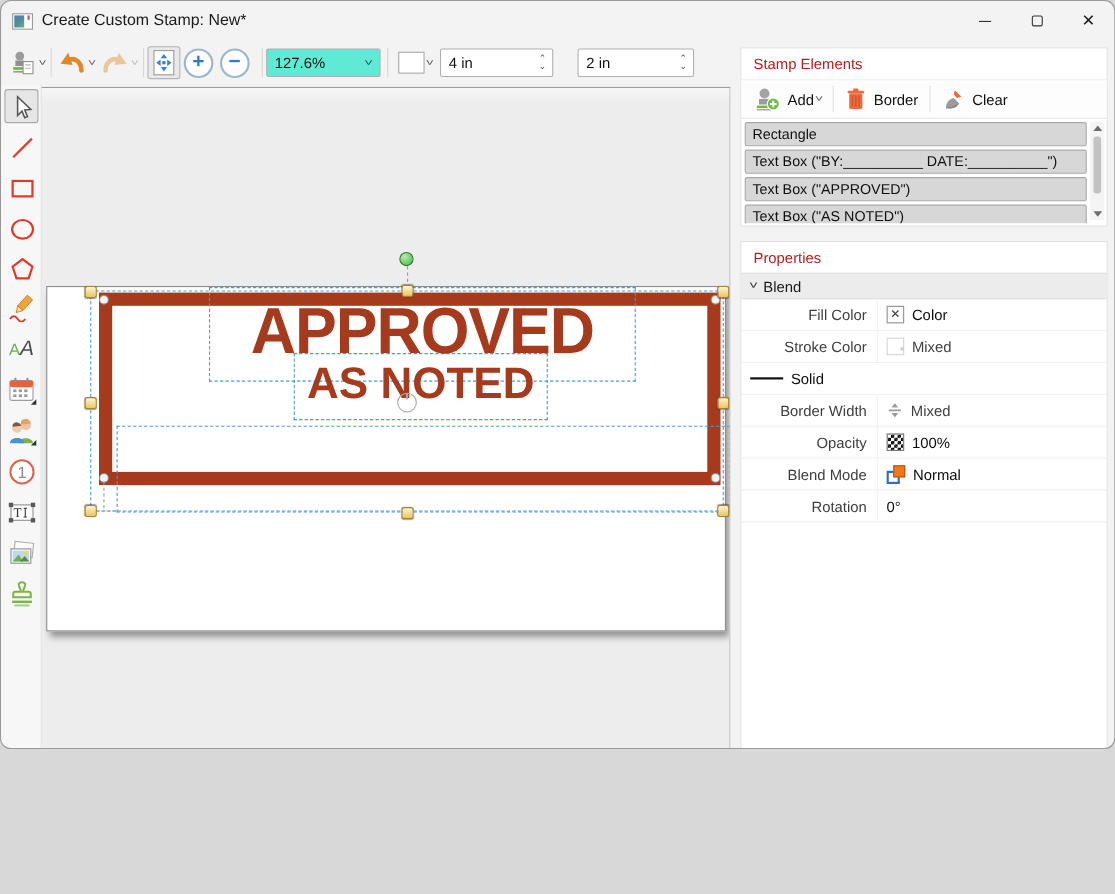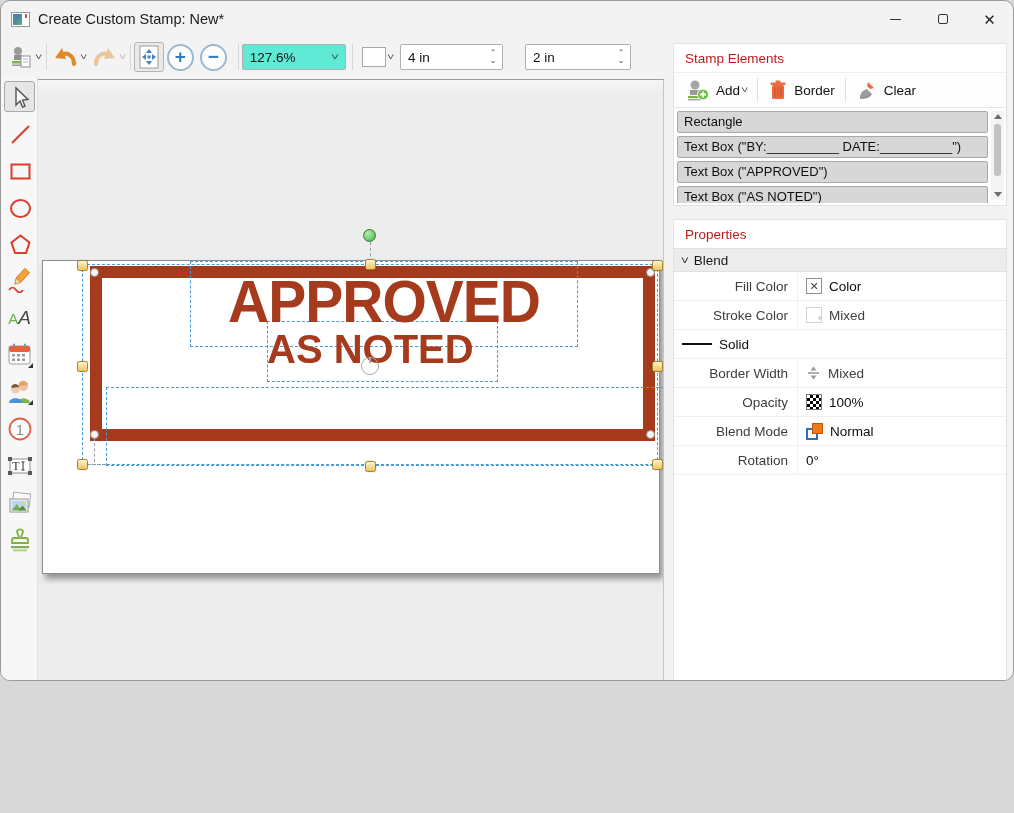--- a/index.html
+++ b/index.html
@@ -56,21 +56,21 @@
   
   .red { color:#a53a1c; }
   .rect-el { position:absolute; left:52px; top:186px; width:565px; height:175px; border:12px solid #a53a1c; }
   .dashed-blue { position:absolute; border:1px dashed #4a9bd5; }
   .sel-box { left:44px; top:184px; width:576px; height:201px; }
   .box-approved { left:152px; top:181px; width:388px; height:86px; }
   .box-asnoted { left:229px; top:241px; width:231px; height:61px; }
   .box-bydate { left:68px; top:307px; width:558px; height:79px; }
   .t-approved { position:absolute; left:152px; top:188px; width:388px; text-align:center;
     font-size:57px; font-weight:bold; letter-spacing:-1px; white-space:nowrap; transform:scaleY(1.04); }
-  .t-asnoted { position:absolute; left:229px; top:247px; width:231px; text-align:left;
+  .t-asnoted { position:absolute; left:229px; top:247px; width:231px; text-align:center;
     font-size:40px; font-weight:bold; white-space:nowrap; }
   .t-bydate { position:absolute; left:74px; top:314px; height:36px; display:flex; align-items:flex-end;
     font-size:31px; font-weight:bold; white-space:nowrap; }
   .uline { height:0; border-bottom:3px solid #bc5a38; margin-bottom:3px; }
 
   .handle { position:absolute; width:11px; height:11px; border:1px solid #a3832c; border-radius:2.5px;
     background:linear-gradient(#fdf4cf, #eec45e); box-shadow:0 0 1px rgba(0,0,0,.4); }
   .ghandle { position:absolute; width:13px; height:13px; border-radius:50%; border:1px solid #2a7d2a;
     background:radial-gradient(circle at 35% 30%, #b8ecb0, #43b543); }
   .gray-dot { position:absolute; width:9px; height:9px; border-radius:50%; background:#f4f4f4; border:1.5px solid #8d8d8d; }

